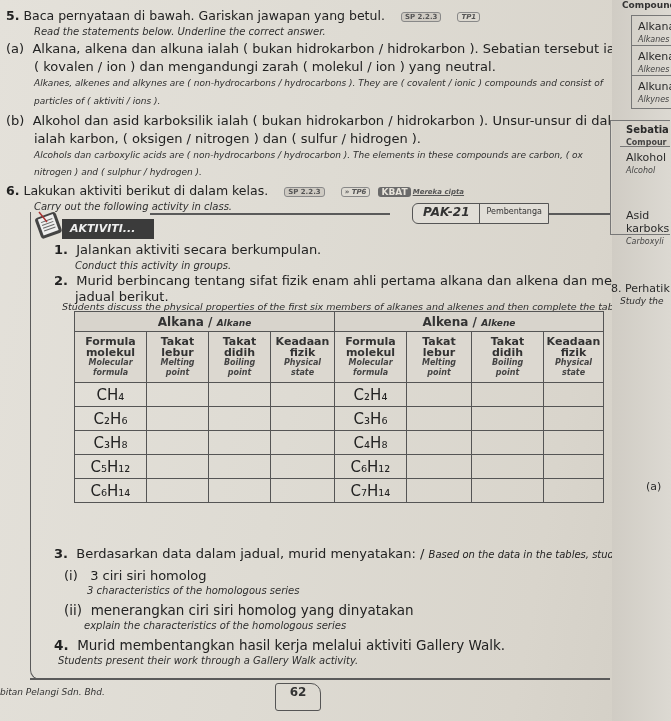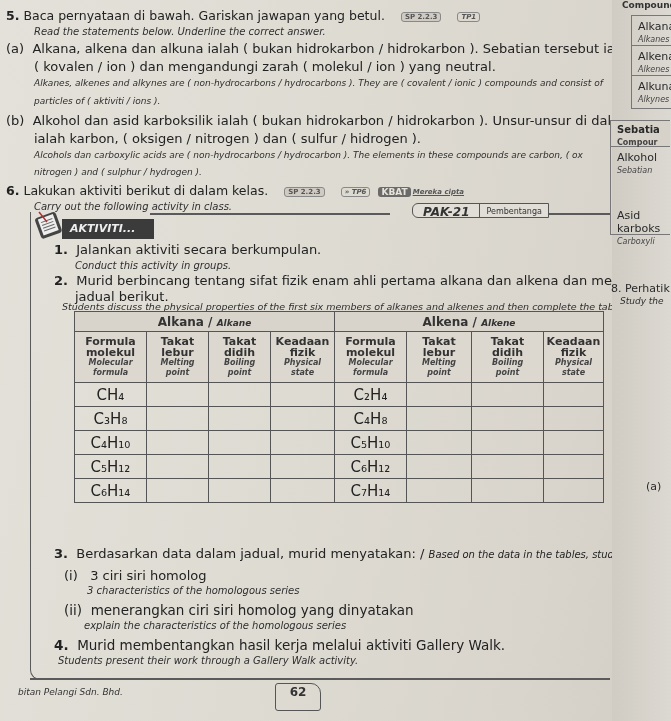--- a/index.html
+++ b/index.html
@@ -40,21 +40,21 @@
     border: 1.5px solid #5a5a5a; border-top: none; border-right: none; border-radius: 0 0 0 10px;
   }
   .activity-topline { position: absolute; left: 150px; top: 213px; width: 240px; height: 1.5px; background: #5a5a5a; }
   .activity-topline2 { position: absolute; left: 480px; top: 213px; width: 130px; height: 1.5px; background: #5a5a5a; }
   .activity-bottom { position: absolute; left: 30px; top: 678px; width: 580px; height: 1.5px; background: #5a5a5a; }
   .banner {
     position: absolute; left: 62px; top: 219px; width: 92px; height: 20px; background: #3b3b3b;
     color: #eee; font-weight: bold; font-style: italic; font-size: 11px; padding-left: 8px; line-height: 20px;
   }
   .pak {
-    position: absolute; left: 412px; top: 203px; height: 15px; border: 1.5px solid #555; border-radius: 6px 0 0 6px;
+    position: absolute; left: 412px; top: 203px; height: 21px; border: 1.5px solid #555; border-radius: 6px 0 0 6px;
     display: flex; align-items: stretch; font-size: 12px; background: #e1ded7;
   }
   .pak .p1 { font-weight: bold; font-style: italic; padding: 0 10px; line-height: 16px; border-right: 1.5px solid #555; color: #333; }
   .pak .p2 { font-size: 8px; padding: 0 6px; line-height: 16px; color: #333; }
 
   
   table.props {
     position: absolute; left: 74px; top: 311px; border-collapse: collapse; background: transparent;
     font-size: 10px;
   }
@@ -67,21 +67,21 @@
   table.props th.col i { display: block; font-size: 8px; color: #444; line-height: 10px; }
   table.props td { height: 24px; }
   table.props td.f { font-size: 15px; color: #222; }
   .w1 { width: 72px; } .w2 { width: 62px; } .w3 { width: 62px; } .w4 { width: 64px; }
   .w5 { width: 72px; } .w6 { width: 65px; } .w7 { width: 72px; } .w8 { width: 60px; }
 
   .pagebox {
     position: absolute; left: 275px; top: 683px; width: 46px; height: 28px; border: 1.5px solid #555;
     border-radius: 3px 10px 3px 3px; font-size: 12px; font-weight: bold; text-align: center; line-height: 17px; color: #333;
   }
-  .publisher { position: absolute; left: 0; top: 687px; font-size: 9px; font-style: italic; color: #333; padding-left: 18px; }
+  .publisher { position: absolute; left: 0; top: 687px; font-size: 9px; font-style: italic; color: #333; }
 </style>
 </head>
 <body>
 
 <div class="abs bm" style="left:6px;top:8px;font-size:12.5px;">
   <span class="num">5.</span>
   <span>Baca pernyataan di bawah. Gariskan jawapan yang betul.</span>
   <span class="tag">SP 2.2.3</span>
   <span class="tag tp">TP1</span>
 </div>
@@ -178,35 +178,35 @@
       <td class="f">CH₄</td>
       <td></td>
         <td></td>
         <td></td>
       <td class="f">C₂H₄</td>
       <td></td>
         <td></td>
         <td></td>
     </tr>
     <tr>
+      <td class="f">C₂H₆</td>
+      <td></td>
+        <td></td>
+        <td></td>
+      <td class="f">C₃H₆</td>
+      <td></td>
+        <td></td>
+        <td></td>
+    </tr>
+    <tr>
       <td class="f">C₃H₈</td>
       <td></td>
         <td></td>
         <td></td>
       <td class="f">C₄H₈</td>
-      <td></td>
-        <td></td>
-        <td></td>
-    </tr>
-    <tr>
-      <td class="f">C₄H₁₀</td>
-      <td></td>
-        <td></td>
-        <td></td>
-      <td class="f">C₅H₁₀</td>
       <td></td>
         <td></td>
         <td></td>
     </tr>
     <tr>
       <td class="f">C₅H₁₂</td>
       <td></td>
         <td></td>
         <td></td>
       <td class="f">C₆H₁₂</td>
@@ -260,26 +260,26 @@
     <div class="rcell" style="padding-top:4px;border-bottom:1px solid #777;height:30px;">
       <span>Alkana</span><i>Alkanes</i>
     </div>
     <div class="rcell" style="padding-top:4px;border-bottom:1px solid #777;height:30px;">
       <span>Alkena</span><i>Alkenes</i>
     </div>
     <div class="rcell" style="padding-top:4px;">
       <span>Alkuna</span><i>Alkynes</i>
     </div>
   </div>
-  <div class="rbox" style="left:-2px;top:120px;height:115px;">
+  <div class="rbox" style="left:-2px;top:120px;height:115px;padding-left:9px;">
     <div class="rcell" style="height:26px;border-bottom:1px solid #777;font-weight:bold;font-size:10px;padding-top:2px;background:#d6d2ca;">
       <span>Sebatia</span><i style="font-style:normal;font-weight:bold;">Compour</i>
     </div>
     <div class="rcell" style="padding-top:4px;height:60px;">
-      <span>Alkohol</span><i>Sebatian</i>
+      <span>Alkohol</span><i>Alcohol</i>
     </div>
     <div class="rcell" style="padding-top:2px;white-space:normal;width:56px;">
       <span>Asid karboks</span><i>Carboxyli</i>
     </div>
   </div>
   <div class="abs" style="left:-1px;top:282px;font-size:11px;color:#2a2a2a;white-space:nowrap;">
     <span>8.</span> <span>Perhatik</span>
   </div>
   <div class="abs en" style="left:8px;top:296px;font-size:9px;">Study the</div>
   <div class="abs" style="left:34px;top:480px;font-size:11px;color:#2a2a2a;">(a)</div>

